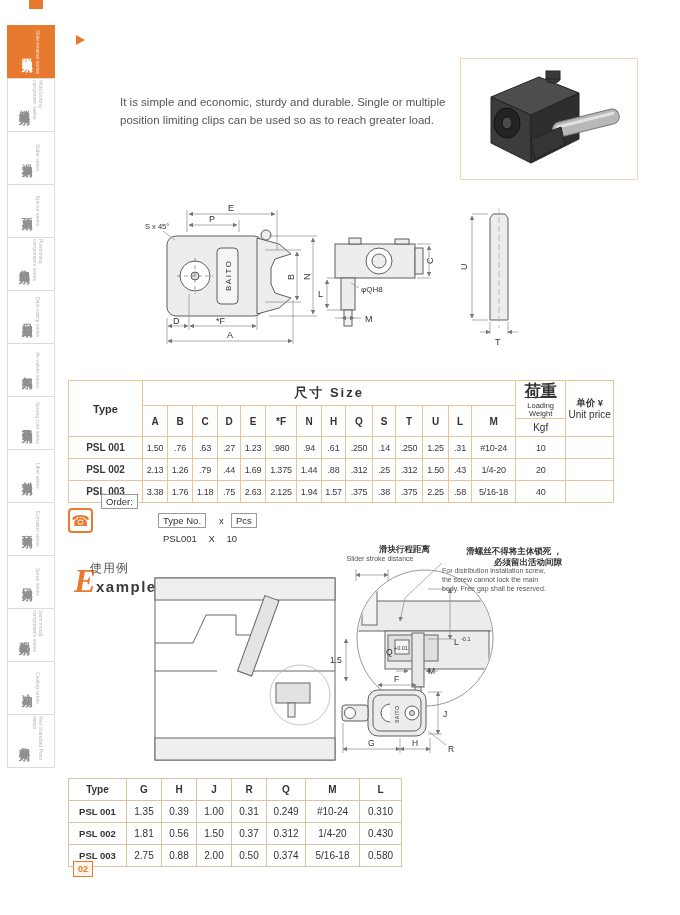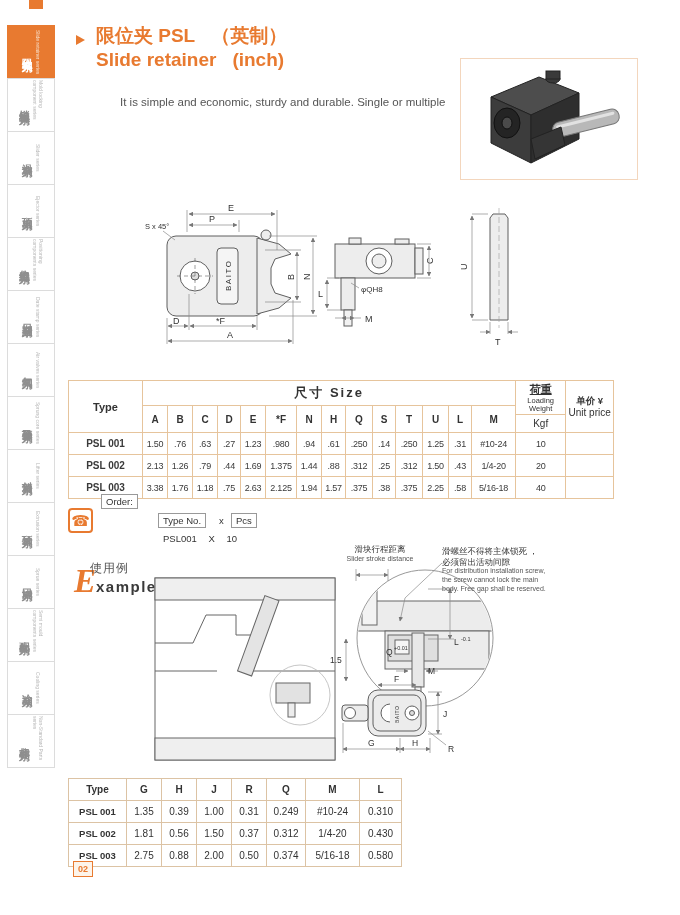--- a/index.html
+++ b/index.html
@@ -36,21 +36,21 @@
   table{border-collapse:collapse;table-layout:fixed;}
   td{border:1px solid #e6c49c;text-align:center;padding:0;overflow:hidden;}
   .size-table{position:absolute;left:68px;top:380px;width:545px;}
   .size-table .h1 td{height:24px;}
   .size-table .h2 td{height:26px;font-size:10px;font-weight:700;}
   .size-table .h3 td{height:17px;font-size:10px;}
   .size-table .dr td{height:21px;font-size:9px;letter-spacing:-0.2px;color:#3a3a3a;}
   .size-table .dr .trow{font-size:10px;font-weight:700;letter-spacing:0;}
   .type-h{font-size:11px;font-weight:700;}
   .size-h{font-size:13px;font-weight:700;letter-spacing:2px;}
-  .load-h div:first-child{font-size:11px;font-weight:700;text-decoration:underline;}
+  .load-h div:first-child{font-size:16px;font-weight:700;text-decoration:underline;}
   .load-h div.sub{font-size:7.5px;font-weight:400;line-height:8px;}
   .price-h div:first-child{font-size:9.5px;font-weight:700;}
   .price-h div.sub{font-size:10px;line-height:10px;}
 
   .dtl-table{position:absolute;left:68px;top:778px;width:333px;border:1px solid #dcc3a4;}
   .dtl-table td{border:1px solid #dcc3a4;}
   .dtl-table .hr td{height:21px;font-size:10px;font-weight:700;}
   .dtl-table .dr td{height:21px;font-size:10px;}
   .dtl-table .dr .trow{font-weight:700;font-size:9.5px;}
 
@@ -59,21 +59,21 @@
          box-sizing:border-box;color:#e87a30;font-size:15px;line-height:21px;text-align:center;background:#fff;}
   .obox{position:absolute;border:1px solid #999;font-size:9.5px;color:#333;padding:1px 4px;background:#fff;}
   .otext{position:absolute;font-size:9.5px;color:#333;}
 
   
   .ex-title{position:absolute;left:74px;top:516px;margin-top:47px;}
   .ex-title .bigE{font-family:"Liberation Serif",serif;font-style:italic;font-weight:700;font-size:33px;color:#e87a30;}
   .ex-title .rest{font-size:15px;font-weight:700;color:#3a3a3a;letter-spacing:1.5px;}
   .ex-sub{position:absolute;left:90px;top:560px;font-size:12px;color:#555;letter-spacing:1px;text-align:center;}
   .ann{position:absolute;line-height:1.25;}
-  .ann .zh{font-size:8.5px;font-weight:400;color:#333;}
+  .ann .zh{font-size:8.5px;font-weight:700;color:#333;text-align:right;}
   .ann .en{font-size:7px;color:#555;}
 
   .pagenum{position:absolute;left:73px;top:861px;border:1px solid #e87a30;color:#e87a30;background:#fdf4ea;
            font-size:9px;font-weight:700;padding:2px 4px;}
 
   svg text{font-family:"Liberation Sans",sans-serif;fill:#333;}
 </style>
 </head>
 <body>
 
@@ -142,26 +142,23 @@
       <span class="tab-zh">冷却系列</span>
       <span class="tab-en">Cooling series</span>
       </div>
     <div class="tab">
       <span class="tab-zh">非标件系列</span>
       <span class="tab-en">Non-Standard Parts series</span>
       </div>
   </div>
 
   <div class="hdr-arrow"></div>
-  <div class="title">
-    <div><span>限位夹 PSL</span><span class="paren">（英制）</span></div>
-    <div><span>Slide retainer</span><span class="paren">(inch)</span></div>
-  </div>
   <div class="desc">
     <div>It is simple and economic, sturdy and durable. Single or multiple</div>
+    <div>position limiting clips can be used so as to reach greater load.</div>
   </div>
 
   <div class="photo">
     <svg width="176" height="120" viewBox="0 0 176 120">
       <polygon points="30,38 78,18 118,34 70,56" fill="#4d4d4d" stroke="#222" stroke-width="1"></polygon>
       <polygon points="30,38 70,56 70,104 30,84" fill="#3c3c3c" stroke="#222" stroke-width="1"></polygon>
       <polygon points="70,56 118,34 118,80 70,104" fill="#2e2e2e" stroke="#222" stroke-width="1"></polygon>
       <ellipse cx="92" cy="20" rx="7" ry="4" fill="#3a3a3a" stroke="#222"></ellipse>
       <rect x="85" y="12" width="14" height="8" fill="#3a3a3a" stroke="#222"></rect>
       <ellipse cx="46" cy="64" rx="13" ry="15" fill="#242424" stroke="#111"></ellipse>

